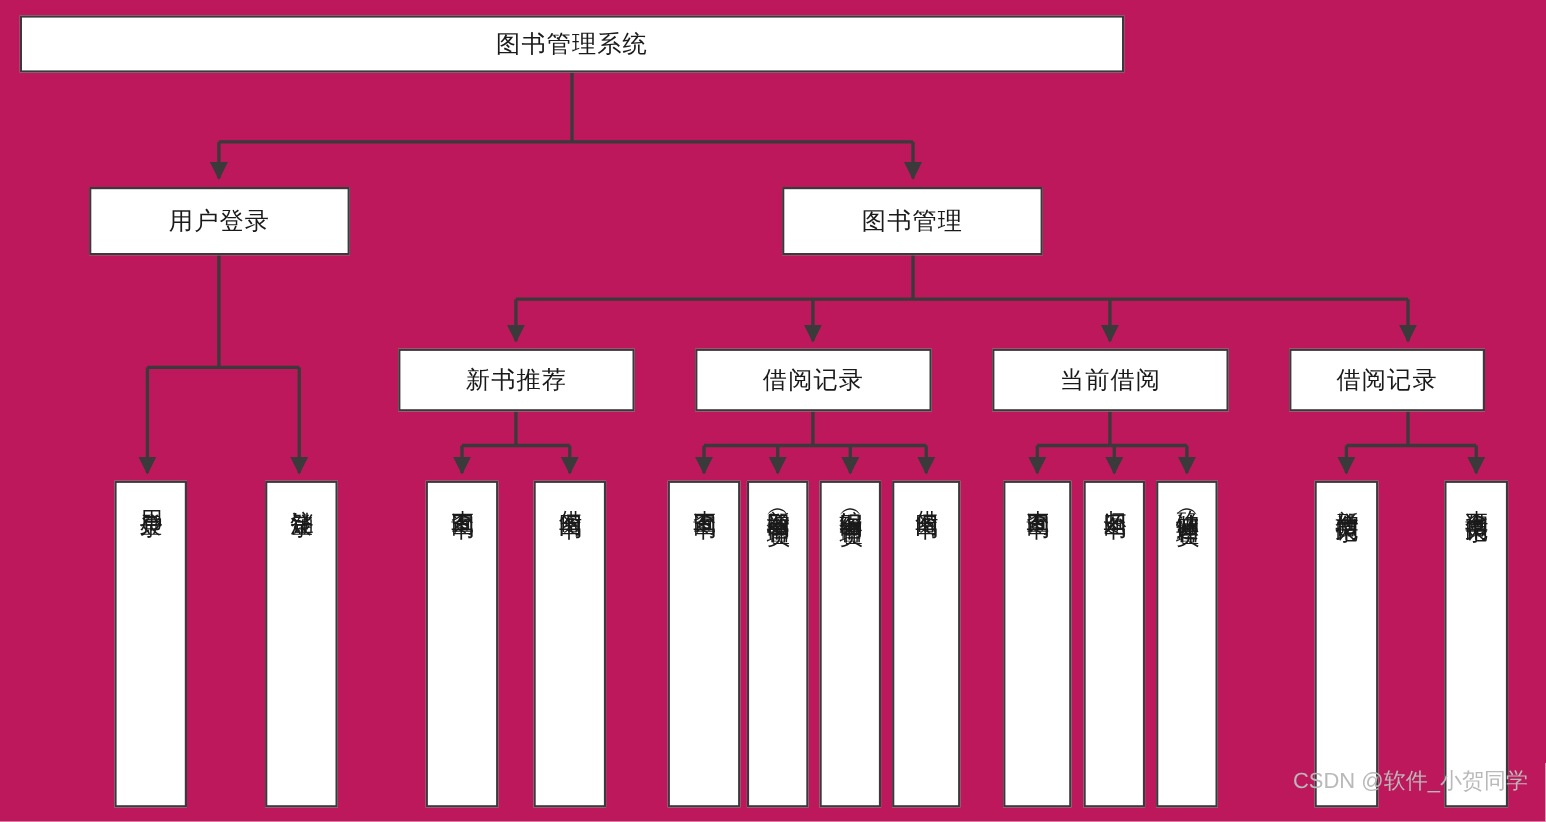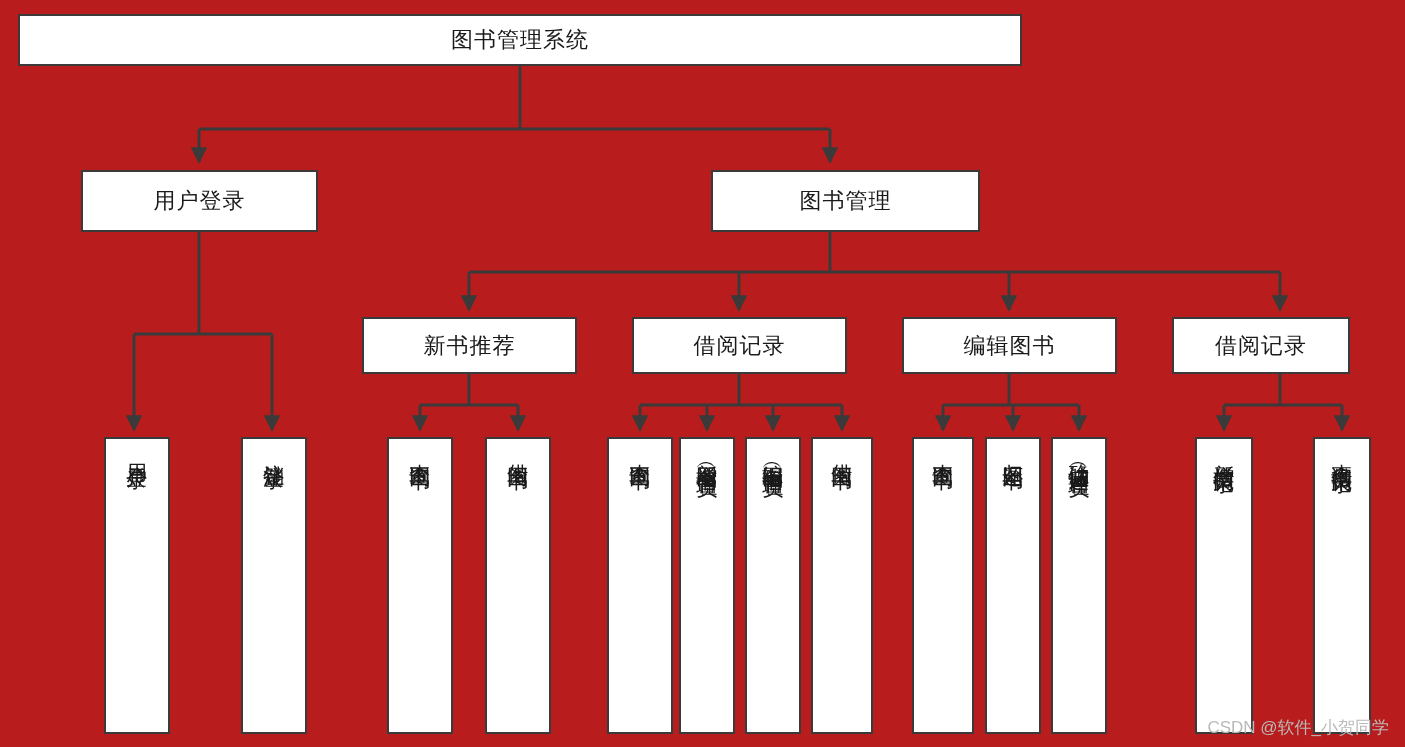--- a/index.html
+++ b/index.html
@@ -7,21 +7,21 @@
     padding: 0;
     background: #ffffff;
   }
   body {
     font-family: "Liberation Sans", "DejaVu Sans", sans-serif;
   }
   #canvas {
     position: relative;
     width: 1405px;
     height: 747px;
-    background: #b91c1c;
+    background: #be185d;
     overflow: hidden;
   }
   .node {
     position: absolute;
     box-sizing: border-box;
     border: 2px solid #3a3a3a;
     background: #ffffff;
     display: flex;
     align-items: center;
     justify-content: center;
@@ -53,22 +53,22 @@
     left: 0;
     top: 0;
     width: 1405px;
     height: 747px;
     z-index: 1;
     pointer-events: none;
   }
   #watermark {
     position: absolute;
     right: 16px;
-    bottom: 8px;
-    font-size: 17px;
+    bottom: 24px;
+    font-size: 20px;
     color: #b9b9b9;
     z-index: 5;
     white-space: nowrap;
   }
 </style>
 </head>
 <body>
 
 <div id="canvas">
 
@@ -122,32 +122,32 @@
     </g>
   </svg>
 
   <div class="node h-node root-node" id="node-root" style="left: 18px; top: 14px; width: 1004px; height: 52px;">
     <span>图书管理系统</span>
   </div>
 
   <div class="node h-node" id="node-l2-0" style="left: 81px; top: 170px; width: 237px; height: 62px;">
     <span>用户登录</span>
   </div>
-  <div class="node h-node" id="node-l2-1" style="left: 711px; top: 170px; width: 269px; height: 62px;">
+  <div class="node h-node" id="node-l2-1" style="left: 711px; top: 170px; width: 237px; height: 62px;">
     <span>图书管理</span>
   </div>
 
   <div class="node h-node" id="node-l3-0" style="left: 362px; top: 317px; width: 215px; height: 57px; font-family: Liberation Serif, serif;">
     <span>新书推荐</span>
   </div>
   <div class="node h-node" id="node-l3-1" style="left: 632px; top: 317px; width: 215px; height: 57px;">
     <span>借阅记录</span>
   </div>
   <div class="node h-node" id="node-l3-2" style="left: 902px; top: 317px; width: 215px; height: 57px;">
-    <span>编辑图书</span>
+    <span>当前借阅</span>
   </div>
   <div class="node h-node" id="node-l3-3" style="left: 1172px; top: 317px; width: 178px; height: 57px;">
     <span>借阅记录</span>
   </div>
 
   <div class="node v-node" id="node-leaf-0" style="left: 104px; top: 437px; width: 66px; height: 297px;">
     <span class="v-text">用户登录</span>
   </div>
   <div class="node v-node" id="node-leaf-1" style="left: 241px; top: 437px; width: 66px; height: 297px;">
     <span class="v-text">注销登录</span>

